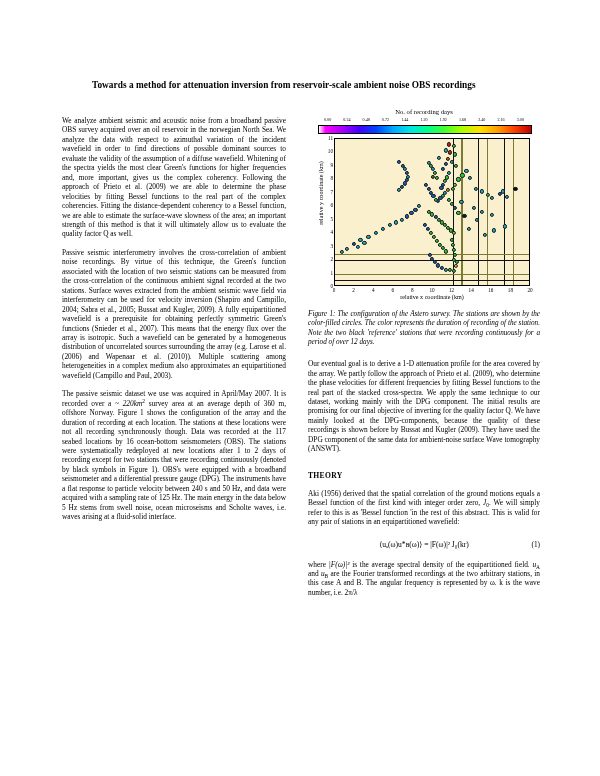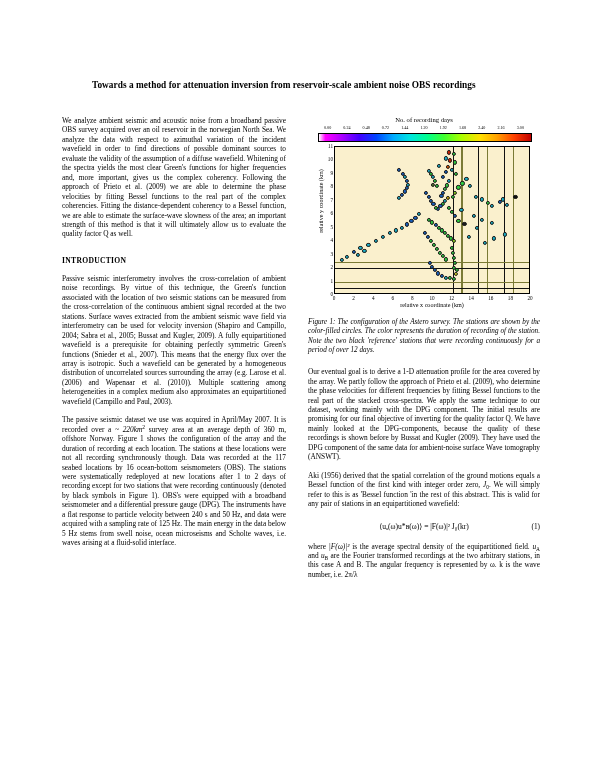--- a/index.html
+++ b/index.html
@@ -39,21 +39,21 @@
     line-height: 10px;
     margin: 2px 0 0 0;
   }
   .col-left {
     position: absolute;
     left: 62px; top: 116px;
     width: 224px;
   }
   .col-right {
     position: absolute;
-    left: 308px; top: 116px;
+    left: 308px; top: 108px;
     width: 232px;
   }
   .sec-head {
     font-size: 7.6px;
     font-weight: bold;
     letter-spacing: 0.3px;
     margin: 0 0 9px 0;
   }
   .sec-head.spaced { margin-top: 17px; }
   p.body {
@@ -191,21 +191,20 @@
 
 <div class="page">
 
   <div class="title-block">
     <div class="paper-title">Towards a method for attenuation inversion from reservoir-scale ambient noise OBS recordings</div>
   </div>
 
   <div class="col-left">
     <p class="body">We analyze ambient seismic and acoustic noise from a broadband passive OBS survey acquired over an oil reservoir in the norwegian North Sea. We analyze the data with respect to azimuthal variation of the incident wavefield in order to find directions of possible dominant sources to evaluate the validity of the assumption of a diffuse wavefield. Whitening of the spectra yields the most clear Green's functions for higher frequencies and, more important, gives us the complex coherency. Following the approach of Prieto et al. (2009) we are able to determine the phase velocities by fitting Bessel functions to the real part of the complex coherencies. Fitting the distance-dependent coherency to a Bessel function, we are able to estimate the surface-wave slowness of the area; an important strength of this method is that it will ultimately allow us to evaluate the quality factor Q as well.</p>
 
-    <div class="sec-head spaced">INTRODUCTION</div>
     <p class="body">Passive seismic interferometry involves the cross-correlation of ambient noise recordings. By virtue of this technique, the Green's function associated with the location of two seismic stations can be measured from the cross-correlation of the continuous ambient signal recorded at the two stations. Surface waves extracted from the ambient seismic wave field via interferometry can be used for velocity inversion (Shapiro and Campillo, 2004; Sabra et al., 2005; Bussat and Kugler, 2009). A fully equipartitioned wavefield is a prerequisite for obtaining perfectly symmetric Green's functions (Snieder et al., 2007). This means that the energy flux over the array is isotropic. Such a wavefield can be generated by a homogeneous distribution of uncorrelated sources surrounding the array (e.g. Larose et al. (2006) and Wapenaar et al. (2010)). Multiple scattering among heterogeneities in a complex medium also approximates an equipartitioned wavefield (Campillo and Paul, 2003).</p>
     <p class="body"><span>The passive seismic dataset we use was acquired in April/May 2007. It is recorded over a </span><span class="ital">~ 220km</span><sup>2</sup><span> survey area at an average depth of 360 m, offshore Norway. Figure 1 shows the configuration of the array and the duration of recording at each location. The stations at these locations were not all recording synchronously though. Data was recorded at the 117 seabed locations by 16 ocean-bottom seismometers (OBS). The stations were systematically redeployed at new locations after 1 to 2 days of recording except for two stations that were recording continuously (denoted by black symbols in Figure 1). OBS's were equipped with a broadband seismometer and a differential pressure gauge (DPG). The instruments have a flat response to particle velocity between 240 s and 50 Hz, and data were acquired with a sampling rate of 125 Hz. The main energy in the data below 5 Hz stems from swell noise, ocean microseisms and Scholte waves, i.e. waves arising at a fluid-solid interface.</span></p>
   </div>
 
   <div class="col-right">
 
     <div class="figure-wrap">
       <div class="cb-title">No. of recording days</div>
       <div class="cb-ticklabels" id="cb-ticks">
           <span style="left: 4.54545%;">0.00</span>
@@ -379,20 +378,21 @@
           <span style="top: 0px;">11</span>
         </div>
       <div class="xlabel">relative x coordinate (km)</div>
       <div class="ylabel">relative y coordinate (km)</div>
     </div>
 
     <p class="fig-caption">Figure 1: The configuration of the Astero survey. The stations are shown by the color-filled circles. The color represents the duration of recording of the station. Note the two black 'reference' stations that were recording continuously for a period of over 12 days.</p>
 
     <p class="body">Our eventual goal is to derive a 1-D attenuation profile for the area covered by the array. We partly follow the approach of Prieto et al. (2009), who determine the phase velocities for different frequencies by fitting Bessel functions to the real part of the stacked cross-spectra. We apply the same technique to our dataset, working mainly with the DPG component. The initial results are promising for our final objective of inverting for the quality factor Q. We have mainly looked at the DPG-components, because the quality of these recordings is shown before by Bussat and Kugler (2009). They have used the DPG component of the same data for ambient-noise surface Wave tomography (ANSWT).</p>
 
+    <div class="sec-head spaced">THEORY</div>
     <p class="body"><span>Aki (1956) derived that the spatial correlation of the ground motions equals a Bessel function of the first kind with integer order zero, </span><span class="ital">J</span><sub>0</sub><span>. We will simply refer to this is as 'Bessel function 'in the rest of this abstract. This is valid for any pair of stations in an equipartitioned wavefield:</span></p>
 
     <div class="equation">
       <span class="eq-body">⟨uₐ(ω)u*ʙ(ω)⟩ = |F(ω)|² J₀(kr)</span>
       <span class="eq-num">(1)</span>
     </div>
 
     <p class="body"><span>where </span><span class="ital">|F(ω)|²</span><span> is the average spectral density of the equipartitioned field. </span><span class="ital">u</span><sub>A</sub><span> and </span><span class="ital">u</span><sub>B</sub><span> are the Fourier transformed recordings at the two arbitrary stations, in this case A and B. The angular frequency is represented by ω. k is the wave number, i.e. 2π/λ</span></p>
   </div>
 

